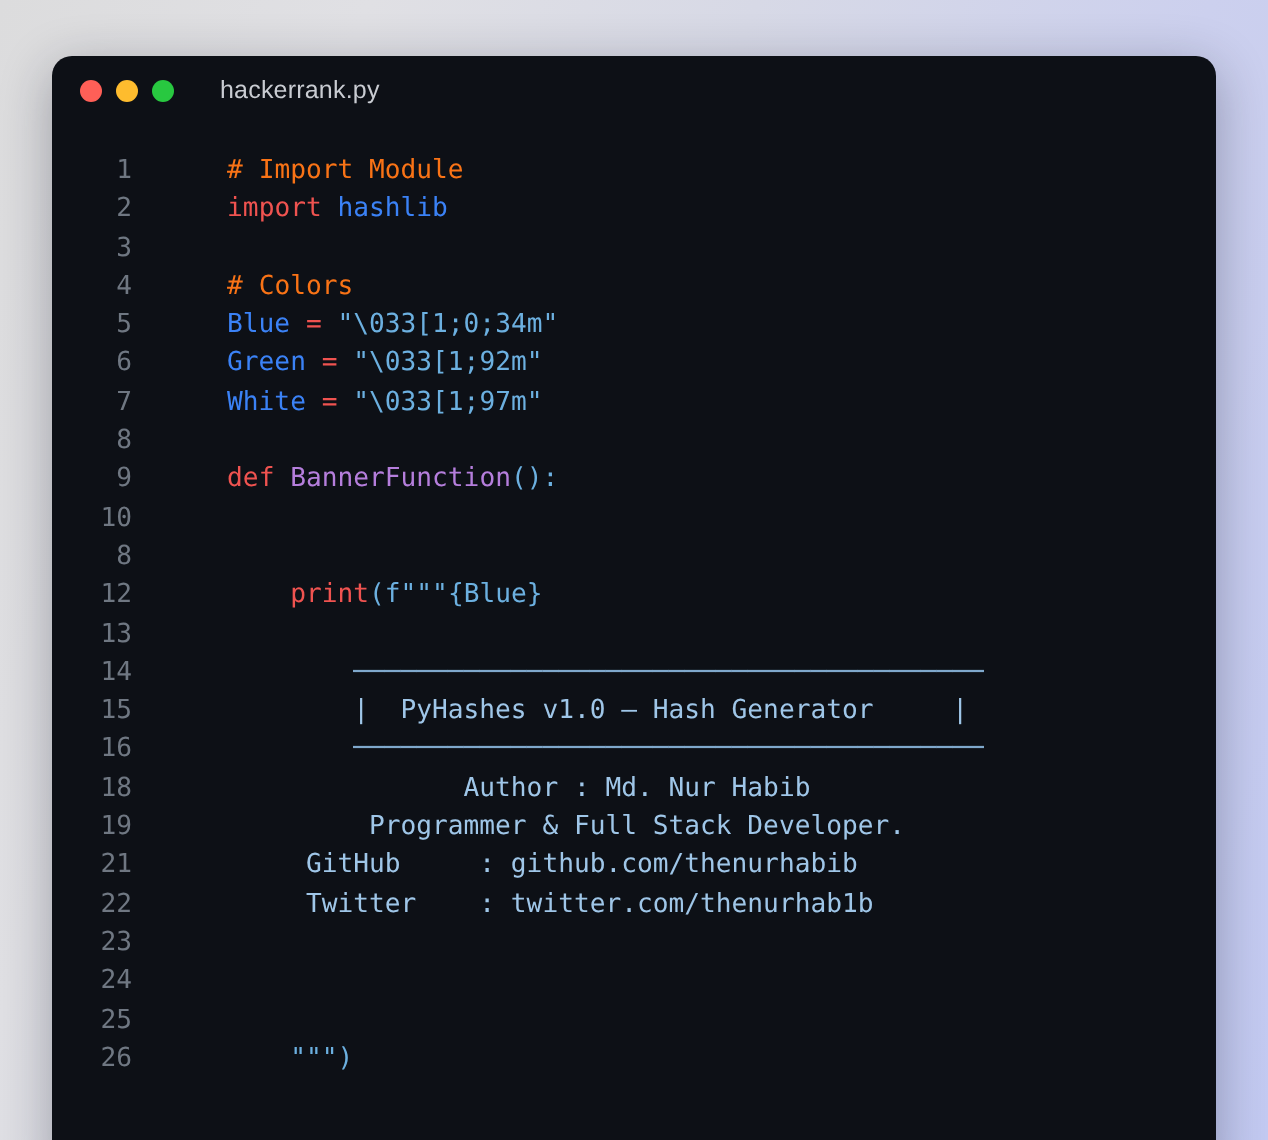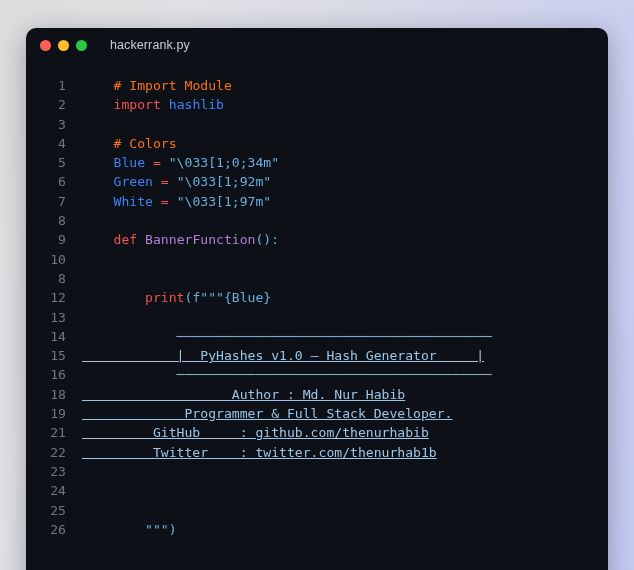--- a/index.html
+++ b/index.html
@@ -76,21 +76,21 @@
     color: #c6cdd8;
   }
 
   .tok-comment { color: #f97316; }
   .tok-kw      { color: #ef5350; }
   .tok-name    { color: #3b82f6; }
   .tok-func    { color: #b57edc; }
   .tok-str     { color: #6cb0e0; }
   .tok-punc    { color: #6cb0e0; }
   .tok-op      { color: #ef5350; }
-  .tok-banner  { color: #9fc6e8; text-decoration: underline; }
+  .tok-banner  { color: #9fc6e8; }
   .tok-rule    { color: #7fa8cc; }
 </style>
 </head>
 <body>
 
 <div id="window">
 
   <div id="titlebar">
     <div class="lights">
       <span class="light" style="background: rgb(255, 95, 87);"></span>

